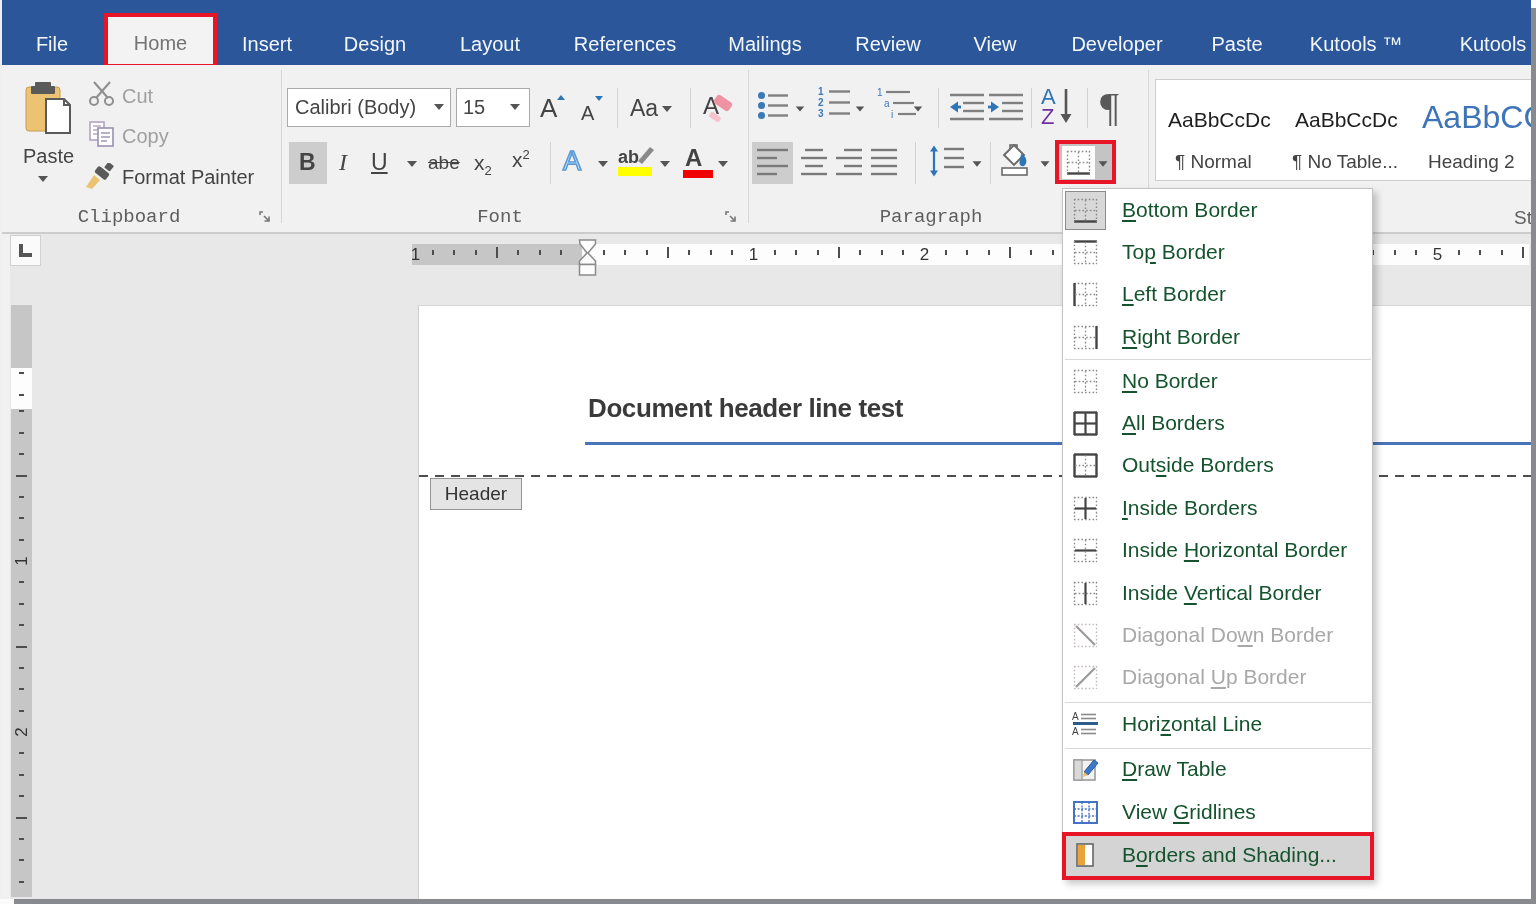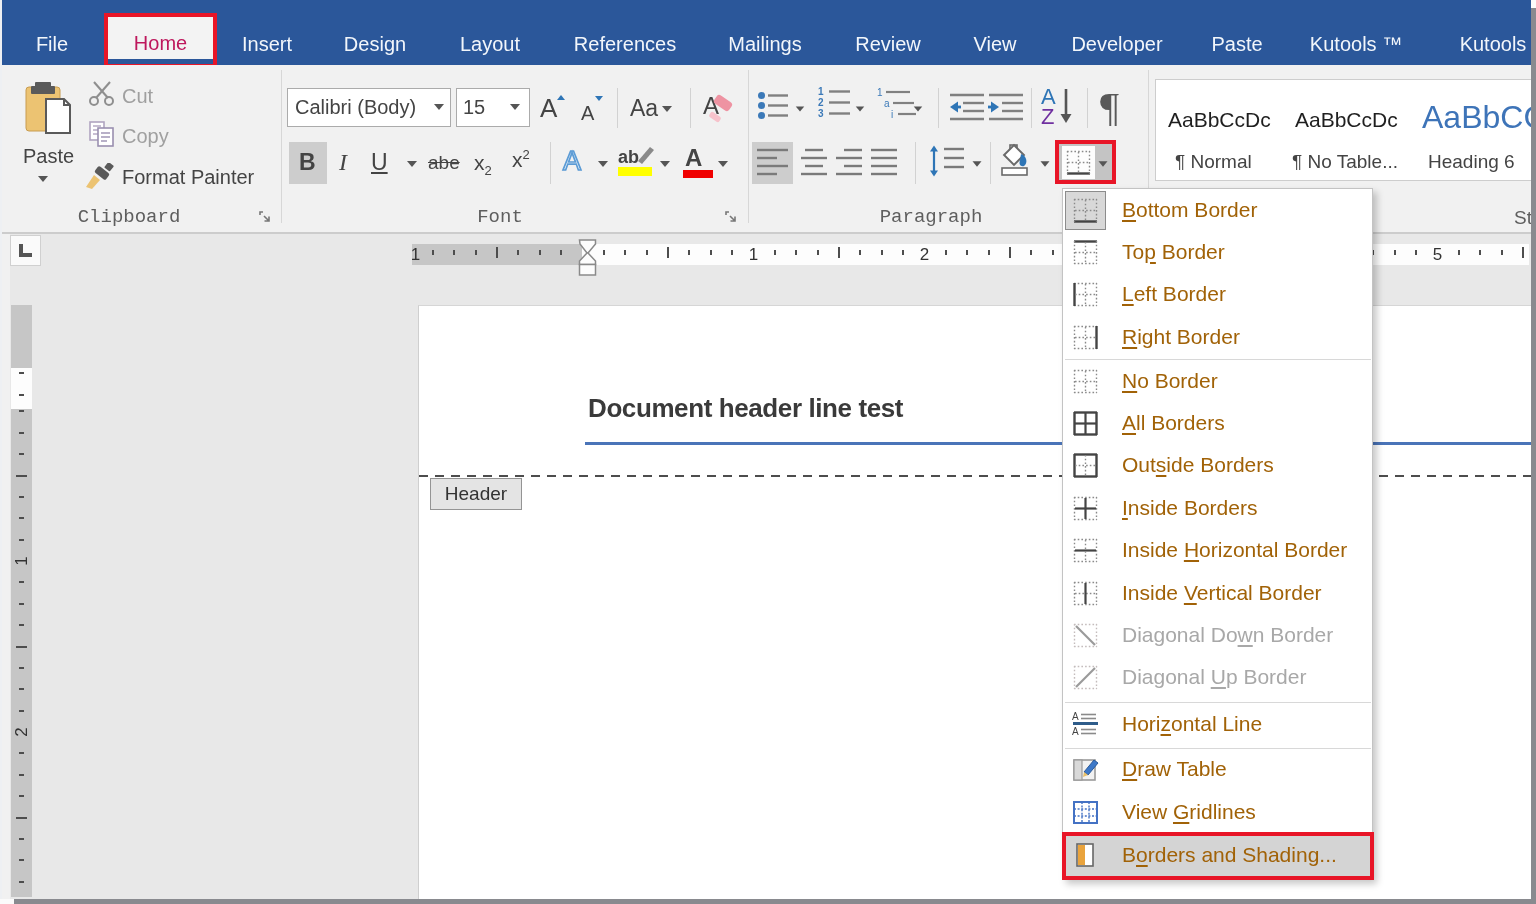--- a/index.html
+++ b/index.html
@@ -1,19 +1,19 @@
 <!DOCTYPE html>
 <html><head><meta charset="utf-8"><style>
 * { margin:0; padding:0; box-sizing:border-box; }
 html,body { width:1536px; height:904px; overflow:hidden; }
 body { font-family:"Liberation Sans", sans-serif; background:#e8e8e8; position:relative; }
 .abs { position:absolute; }
 #titlebar { position:absolute; left:0; top:0; width:1531px; height:65px; background:#2b579a; }
 .tab { position:absolute; top:33px; color:#f2f6fb; font-size:20px; transform:translateX(-50%); white-space:nowrap; }
-#hometab { position:absolute; left:108px; top:17px; width:105px; height:42px; background:#f3f3f3; color:#be185d; font-size:20px; text-align:center; padding-top:15px; }
+#hometab { position:absolute; left:108px; top:17px; width:105px; height:48px; background:#f3f3f3; color:#737373; font-size:20px; text-align:center; padding-top:15px; }
 #homered { position:absolute; left:104px; top:13px; width:113px; height:55px; border:4px solid #e81527; }
 #ribbon { position:absolute; left:0; top:65px; width:1531px; height:169px; background:#f1f1f1; border-bottom:2px solid #cccccc; }
 .gsep { position:absolute; top:70px; height:153px; width:1px; background:#d7d7d7; }
 .glabel { position:absolute; top:206px; font-size:19px; color:#5e5e5e; transform:translateX(-50%); white-space:nowrap;font-family:Liberation Mono, monospace; }
 .launch { position:absolute; width:13px; height:13px; }
 .launch svg { display:block; }
 .ribtxt { position:absolute; font-size:20px; color:#444; white-space:nowrap; }
 .gray { color:#a0a0a0; }
 .combo { position:absolute; background:#fff; border:1.5px solid #ababab; }
 .carr { position:absolute; width:0; height:0; border-left:5px solid transparent; border-right:5px solid transparent; border-top:6px solid #555; }
@@ -34,21 +34,21 @@
 .vtick.med { left:16px; width:11px; }
 .vnum { position:absolute; left:13px; width:17px; height:18px; font-size:17px; color:#333; transform:rotate(-90deg); text-align:center; line-height:18px; }
 #htitle { position:absolute; left:588px; top:393px; font-size:26px; font-weight:bold; color:#3a3a3a; letter-spacing:-0.4px; }
 #bline { position:absolute; left:585px; top:442px; width:946px; height:2.5px; background:#4a74b8; }
 #dline { position:absolute; left:419px; top:475px; width:1112px; height:2px; background:repeating-linear-gradient(to right,#4d4d4d 0 9px,transparent 9px 16px); }
 #htag { position:absolute; left:430px; top:478px; width:92px; height:32px; background:#e4e4e4; border:1px solid #949494; font-size:19px; color:#333; text-align:center; padding-top:4px; }
 #imark { position:absolute; left:577px; top:239px; }
 .menu { position:absolute; left:1062px; top:188px; width:311px; height:692px; background:#ffffff; border:1.5px solid #c3c3c3; box-shadow:4px 4px 7px rgba(0,0,0,0.22); }
 .mitem { position:absolute; left:0; width:100%; height:42px; }
 .micon { position:absolute; left:9px; top:7px; width:27px; height:27px; }
-.mlabel { position:absolute; left:59px; top:8px; font-size:21px; color:#a16207; white-space:nowrap; }
+.mlabel { position:absolute; left:59px; top:8px; font-size:21px; color:#14532d; white-space:nowrap; }
 .mlabel u { text-underline-offset:3px; }
 .mitem.dis .mlabel { color:#a8a8a8; }
 .msep { position:absolute; left:2px; width:306px; height:1px; background:#d8d8d8; }
 .iconsel { position:absolute; left:2px; top:1px; width:41px; height:39px; background:#d8d8d8; border:1.5px solid #8c8c8c; }
 .hotbg { position:absolute; left:3px; top:1px; width:304px; height:40px; background:#d4d4d4; }
 .hotred { position:absolute; left:-1px; top:-3px; width:312px; height:48px; border:4px solid #e81527; }
 #rborder { position:absolute; left:1531px; top:8px; width:5px; height:896px; background:#898a8f; }
 #bborder { position:absolute; left:14px; top:899px; width:1517px; height:5px; background:#898a8f; }
 #lframe { position:absolute; left:0; top:0; width:2px; height:904px; background:#eef0f3; }
 #trnotch { position:absolute; left:1531px; top:0; width:5px; height:8px; background:#fbfbfb; }
@@ -283,21 +283,21 @@
 <div class="abs" style="left:1055px;top:140px;width:61px;height:44px;border:4px solid #e81527"></div>
 <div class="glabel" style="left:931px">Paragraph</div>
 <div class="gsep" style="left:1148px"></div>
 
 <div class="abs" style="left:1155px;top:79px;width:376px;height:102px;background:#fff;border:1px solid #cdcdcd;border-right:none"></div>
 <div class="abs" style="left:1168px;top:108px;font-size:21px;color:#1f1f1f">AaBbCcDc</div>
 <div class="abs" style="left:1175px;top:151px;font-size:19px;color:#444">¶ Normal</div>
 <div class="abs" style="left:1295px;top:108px;font-size:21px;color:#1f1f1f">AaBbCcDc</div>
 <div class="abs" style="left:1292px;top:151px;font-size:19px;color:#444">¶ No Table...</div>
 <div class="abs" style="left:1422px;top:99px;font-size:32px;color:#3e74b8;white-space:nowrap">AaBbCС</div>
-<div class="abs" style="left:1428px;top:151px;font-size:19px;color:#444">Heading 6</div>
+<div class="abs" style="left:1428px;top:151px;font-size:19px;color:#444">Heading 2</div>
 <div class="abs" style="left:1514px;top:207px;font-size:19px;color:#5e5e5e">St</div>
 
 <div id="docarea"></div>
 <div id="leftstrip"></div>
 <div id="lbox"><svg width="29" height="29" viewBox="0 0 29 29">
       <path d="M10 8 L10 19 L21 19" stroke="#555" stroke-width="4" fill="none"></path>
     </svg></div>
 <div class="hgray"></div>
 <div class="hwhite"></div>
 <div class="hnum" style="left:407.5px">1</div>

